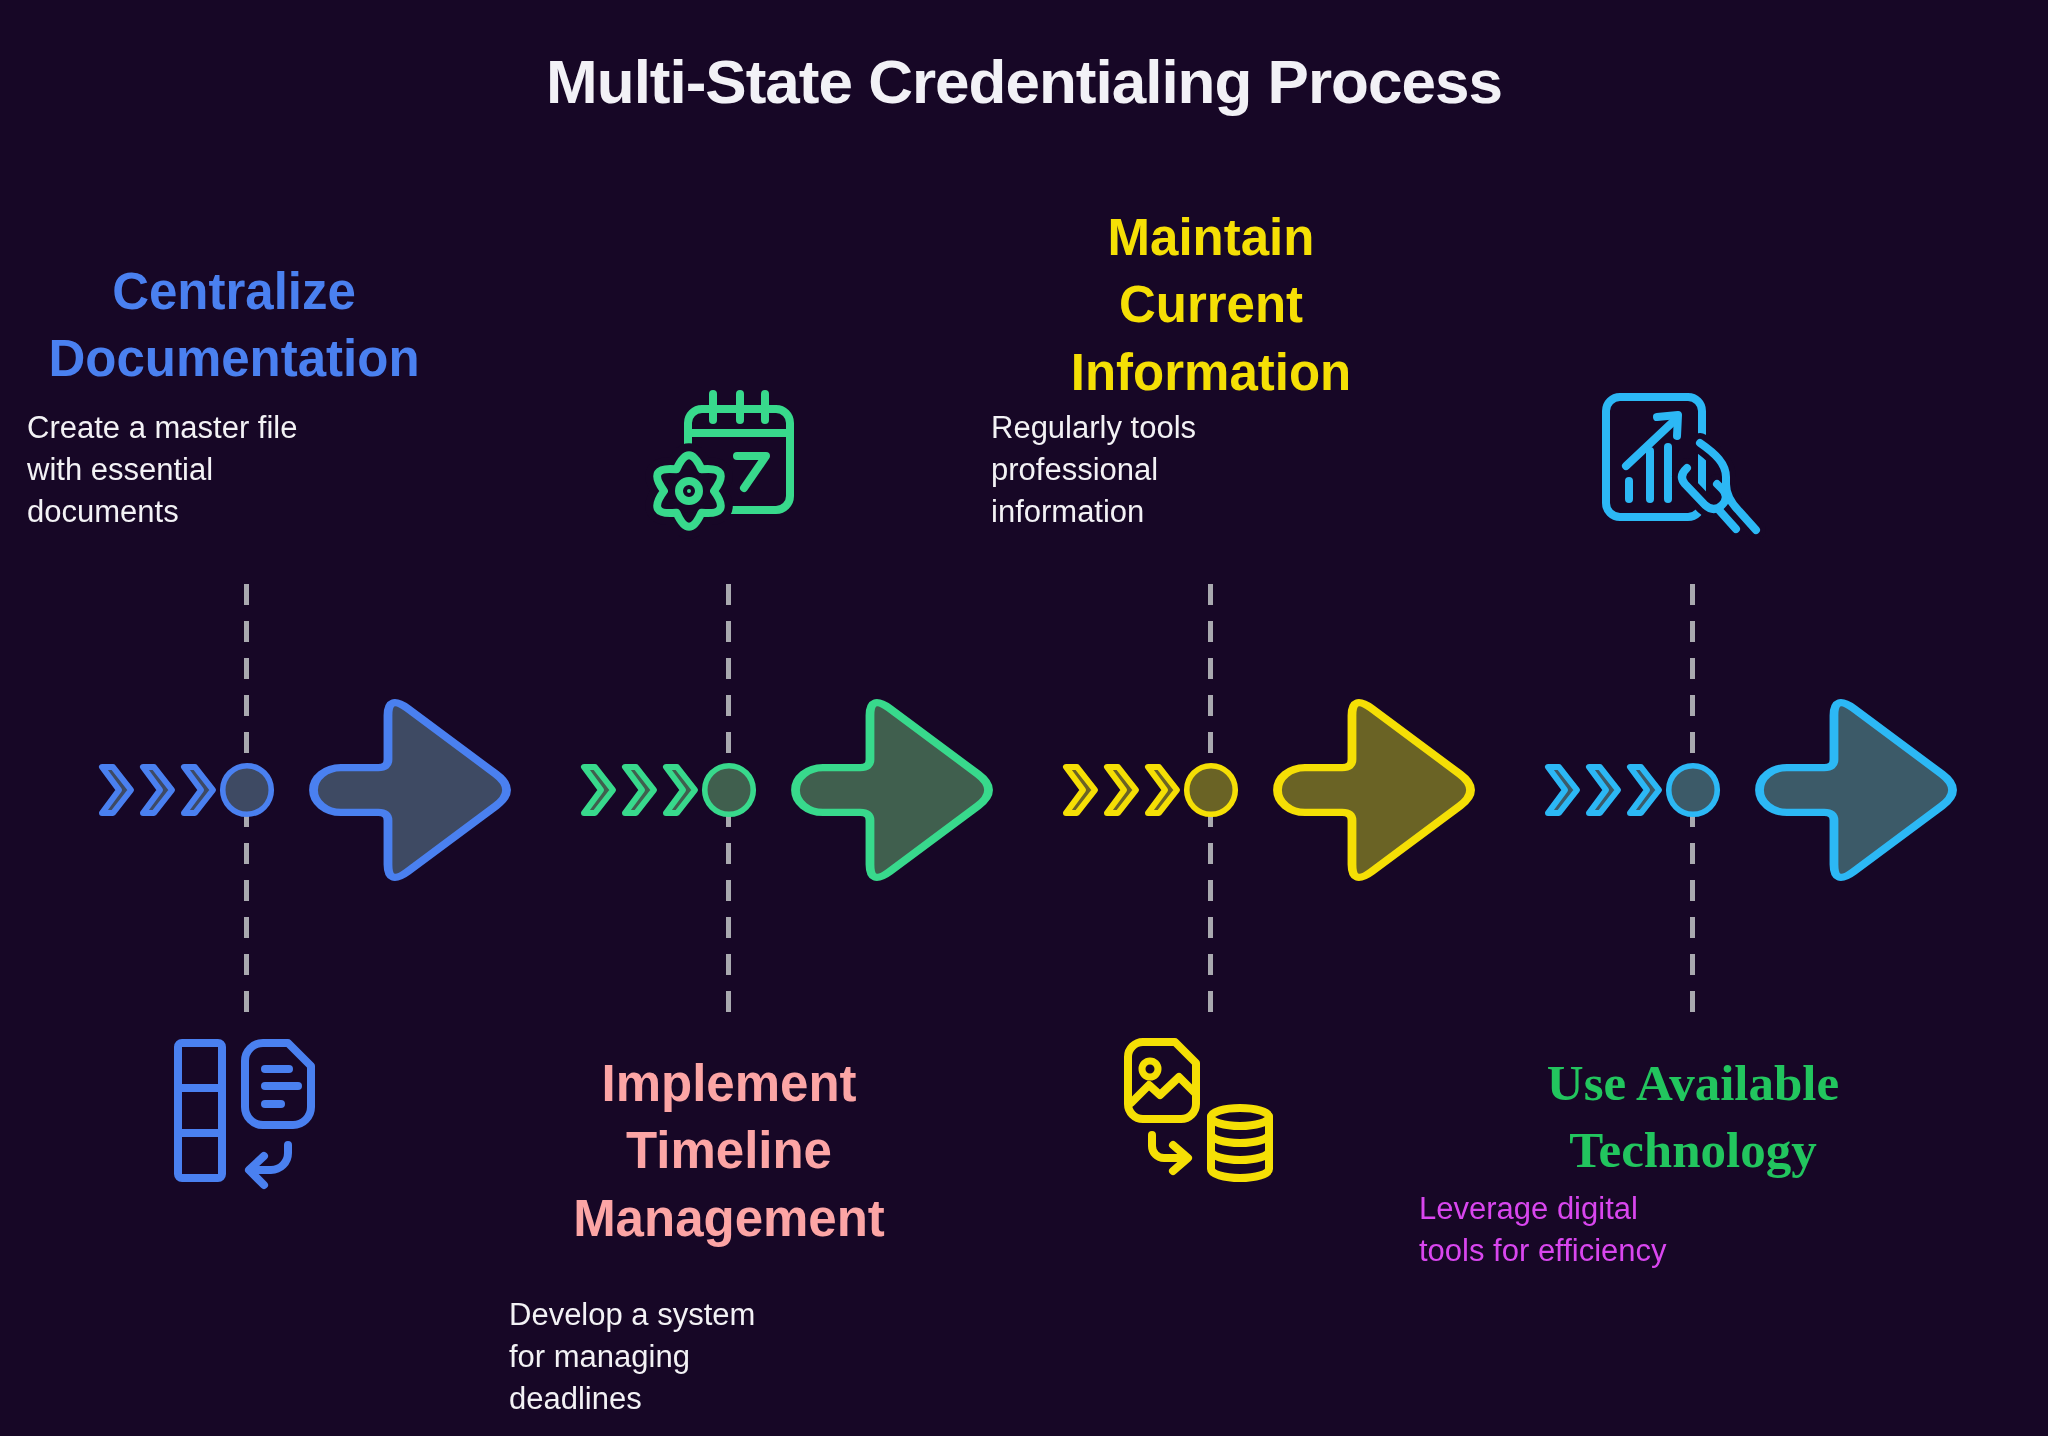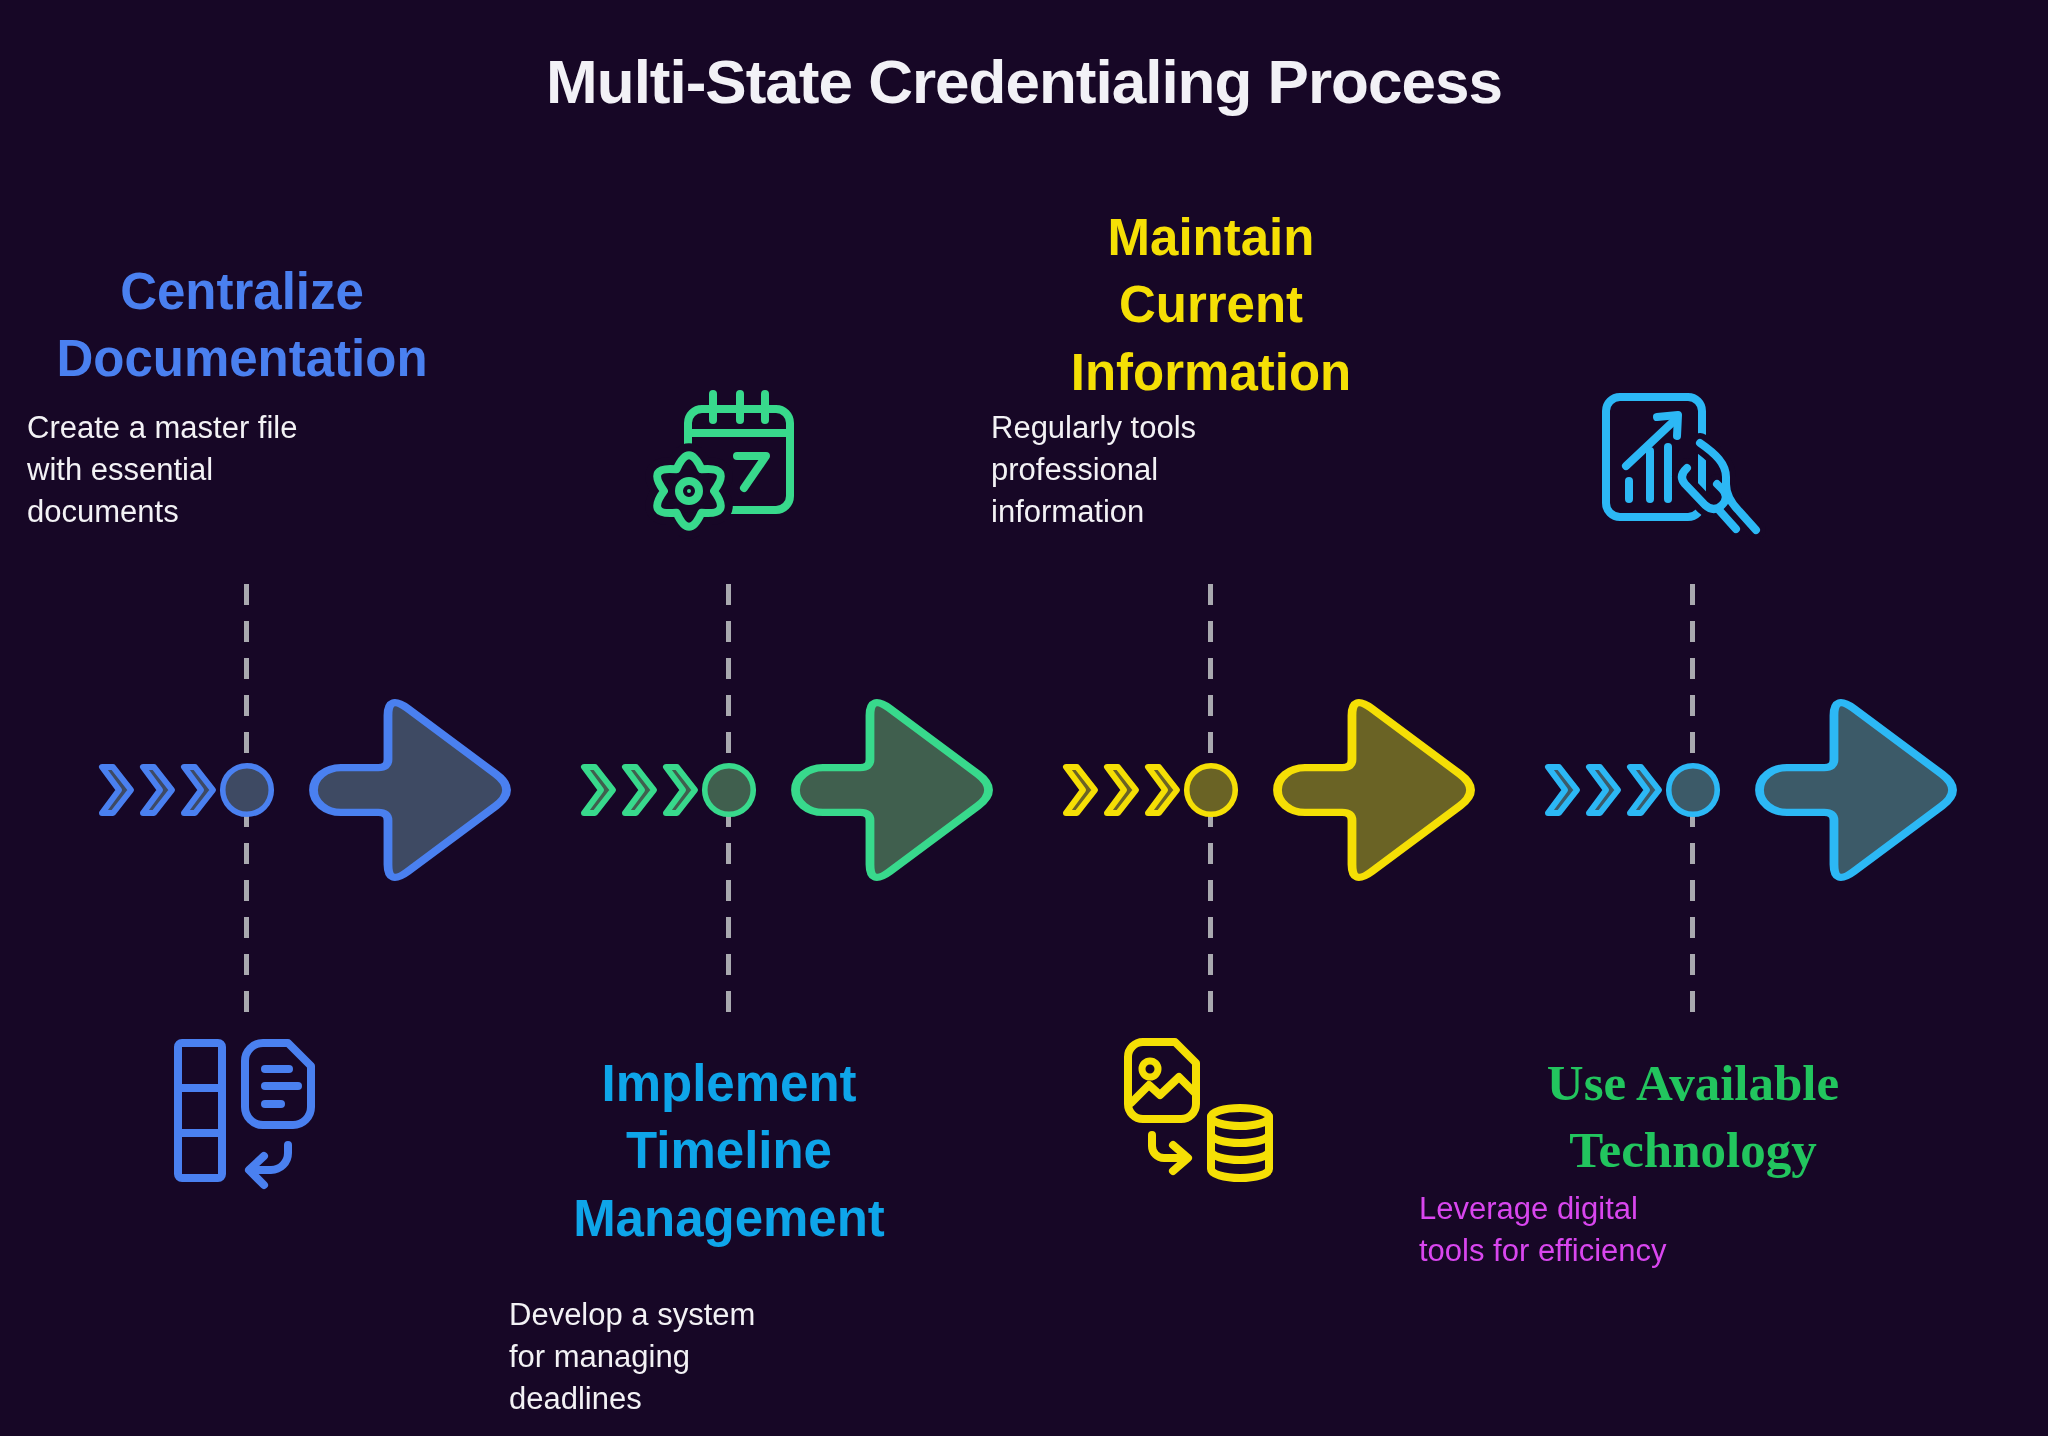--- a/index.html
+++ b/index.html
@@ -32,21 +32,21 @@
     <path id="gear-shape" d="M25,0 Q43.3,25 12.5,21.65 Q0,50 -12.5,21.65 Q-43.3,25 -25,0
           Q-43.3,-25 -12.5,-21.65 Q0,-50 12.5,-21.65 Q43.3,-25 25,0 Z"></path>
   </defs>
 </svg>
 
 <div class="stage">
 
   <div class="page-title" style="color: rgb(242, 241, 246);">Multi-State Credentialing Process</div>
 
   <div>
-    <div class="step-title" style="left: 22px; top: 258px; color: rgb(74, 128, 240);">Centralize
+    <div class="step-title" style="left: 14px; top: 258px; color: rgb(74, 128, 240);">Centralize
 Documentation</div>
     <div class="step-desc" style="left: 27px; top: 407px; color: rgb(243, 242, 245);">Create a master file
 with essential
 documents</div>
     <div class="dash" style="left: 244px; color: rgb(169, 169, 175);"></div>
 
     <svg class="chev" style="left:97px" viewBox="0 0 40 56">
       <g stroke="#4a80f0">
           <g fill="#3e4a63">
             <use href="#chev-shape"></use>
@@ -91,21 +91,21 @@
         <path d="M90,31 H114"></path>
           <path d="M90,48 H123"></path>
           <path d="M90,66 H106"></path>
         <path d="M113,107 V115 A17 17 0 0 1 96,132 H75"></path>
         <path d="M89,118 L74,132 L89,147"></path>
       </g>
     </svg>
   </div>
 
   <div>
-    <div class="step-title" style="left: 509px; top: 1050px; color: #0ea5e9;">Implement
+    <div class="step-title" style="left: 509px; top: 1050px; color: #fca5a5;">Implement
 Timeline
 Management</div>
     <div class="step-desc" style="left: 509px; top: 1253px; color: rgb(243, 242, 245); margin-top: 41px;">Develop a system
 for managing
 deadlines</div>
     <div class="dash" style="left: 726px; color: rgb(169, 169, 175);"></div>
 
     <svg class="chev" style="left:579px" viewBox="0 0 40 56">
       <g stroke="#38d98c">
           <g fill="#405f4e">

